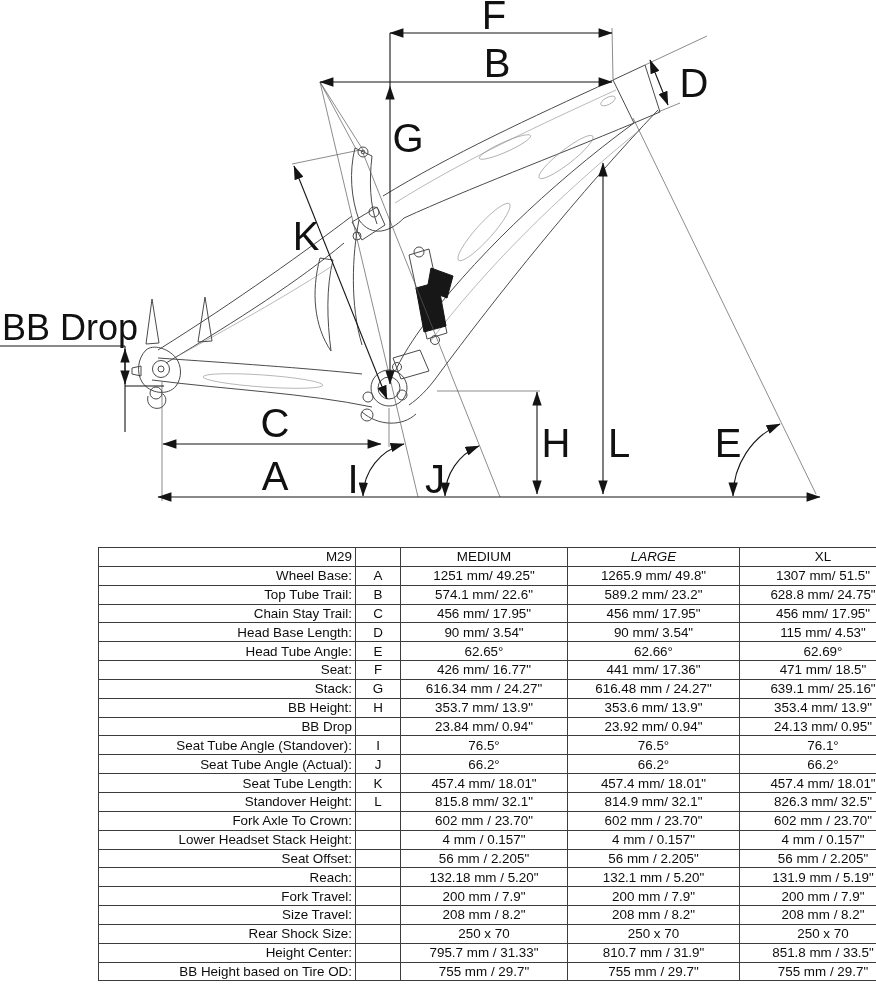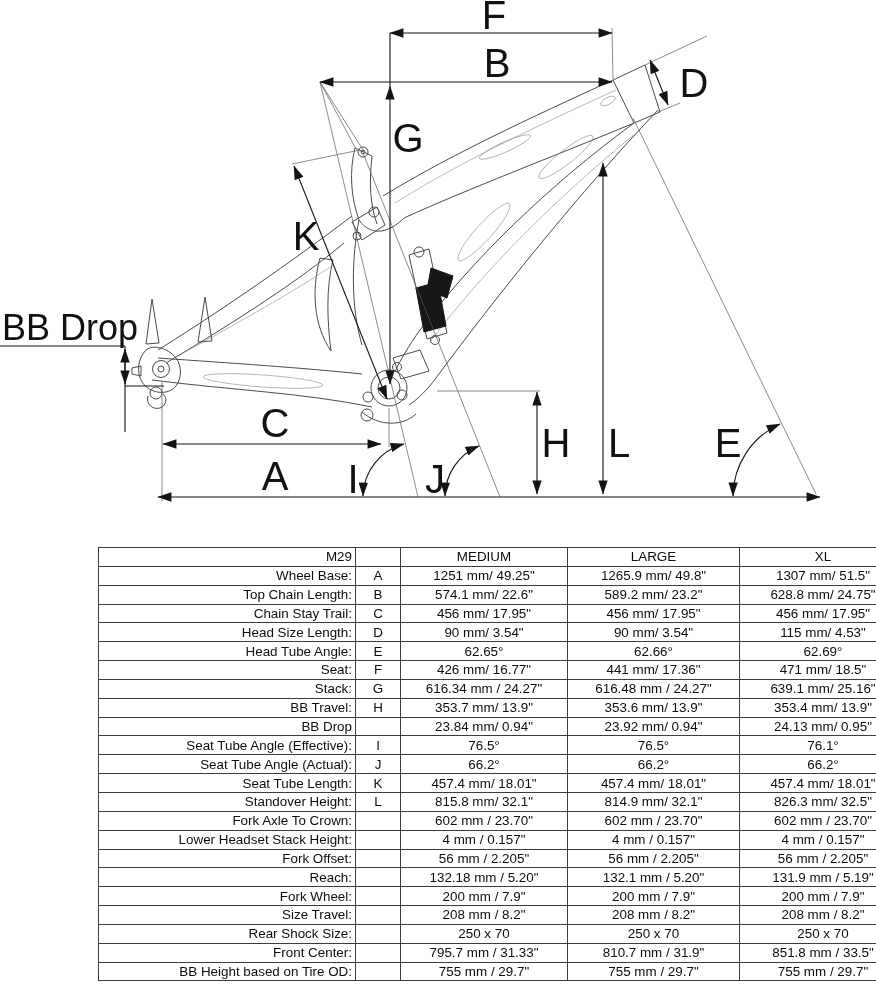--- a/index.html
+++ b/index.html
@@ -15,21 +15,21 @@
   .cons{stroke:#5a5a5a;stroke-width:.7;fill:none;}
   .dark{fill:#171717;stroke:#171717;}
   #tablewrap{position:absolute;left:98px;top:547px;width:783px;}
   table.geo{border-collapse:collapse;table-layout:fixed;width:783px;
             font-size:13.4px;color:#0d0d0d;}
   table.geo td,table.geo th{border:1px solid #3c3c3c;height:17.85px;padding:0 3px;
             overflow:hidden;white-space:nowrap;font-weight:normal;}
   td.lbl,th.lbl{text-align:right;width:250px;}
   td.ltr,th.ltr{text-align:center;width:38px;}
   td.val,th.val{text-align:center;width:160px;}
-  th.val.l{width:165px;}
+  th.val.l{width:165px;font-style:italic;}
 </style>
 </head>
 <body>
 
 <div id="stage">
 
   <svg id="diagram" width="876" height="540" viewBox="0 0 876 540">
     <defs>
       <marker id="ah" viewBox="0 0 12 8" refX="11.5" refY="4" markerWidth="13" markerHeight="8.5" orient="auto-start-reverse">
         <path d="M0,0 L12,4 L0,8 Z" fill="#141414"></path>
@@ -191,35 +191,35 @@
       </thead>
       <tbody>
           <tr>
             <td class="lbl">Wheel Base:</td>
             <td class="ltr">A</td>
             <td class="val">1251 mm/ 49.25"</td>
             <td class="val">1265.9 mm/ 49.8"</td>
             <td class="val">1307 mm/ 51.5"</td>
           </tr>
           <tr>
-            <td class="lbl">Top Chain Length:</td>
+            <td class="lbl">Top Tube Trail:</td>
             <td class="ltr">B</td>
             <td class="val">574.1 mm/ 22.6"</td>
             <td class="val">589.2 mm/ 23.2"</td>
             <td class="val">628.8 mm/ 24.75"</td>
           </tr>
           <tr>
             <td class="lbl">Chain Stay Trail:</td>
             <td class="ltr">C</td>
             <td class="val">456 mm/ 17.95"</td>
             <td class="val">456 mm/ 17.95"</td>
             <td class="val">456 mm/ 17.95"</td>
           </tr>
           <tr>
-            <td class="lbl">Head Size Length:</td>
+            <td class="lbl">Head Base Length:</td>
             <td class="ltr">D</td>
             <td class="val">90 mm/ 3.54"</td>
             <td class="val">90 mm/ 3.54"</td>
             <td class="val">115 mm/ 4.53"</td>
           </tr>
           <tr>
             <td class="lbl">Head Tube Angle:</td>
             <td class="ltr">E</td>
             <td class="val">62.65°</td>
             <td class="val">62.66°</td>
@@ -233,35 +233,35 @@
             <td class="val">471 mm/ 18.5"</td>
           </tr>
           <tr>
             <td class="lbl">Stack:</td>
             <td class="ltr">G</td>
             <td class="val">616.34 mm / 24.27"</td>
             <td class="val">616.48 mm / 24.27"</td>
             <td class="val">639.1 mm/ 25.16"</td>
           </tr>
           <tr>
-            <td class="lbl">BB Travel:</td>
+            <td class="lbl">BB Height:</td>
             <td class="ltr">H</td>
             <td class="val">353.7 mm/ 13.9"</td>
             <td class="val">353.6 mm/ 13.9"</td>
             <td class="val">353.4 mm/ 13.9"</td>
           </tr>
           <tr>
             <td class="lbl">BB Drop</td>
             <td class="ltr"></td>
             <td class="val">23.84 mm/ 0.94"</td>
             <td class="val">23.92 mm/ 0.94"</td>
             <td class="val">24.13 mm/ 0.95"</td>
           </tr>
           <tr>
-            <td class="lbl">Seat Tube Angle (Effective):</td>
+            <td class="lbl">Seat Tube Angle (Standover):</td>
             <td class="ltr">I</td>
             <td class="val">76.5°</td>
             <td class="val">76.5°</td>
             <td class="val">76.1°</td>
           </tr>
           <tr>
             <td class="lbl">Seat Tube Angle (Actual):</td>
             <td class="ltr">J</td>
             <td class="val">66.2°</td>
             <td class="val">66.2°</td>
@@ -289,56 +289,56 @@
             <td class="val">602 mm / 23.70"</td>
           </tr>
           <tr>
             <td class="lbl">Lower Headset Stack Height:</td>
             <td class="ltr"></td>
             <td class="val">4 mm / 0.157"</td>
             <td class="val">4 mm / 0.157"</td>
             <td class="val">4 mm / 0.157"</td>
           </tr>
           <tr>
-            <td class="lbl">Fork Offset:</td>
+            <td class="lbl">Seat Offset:</td>
             <td class="ltr"></td>
             <td class="val">56 mm / 2.205"</td>
             <td class="val">56 mm / 2.205"</td>
             <td class="val">56 mm / 2.205"</td>
           </tr>
           <tr>
             <td class="lbl">Reach:</td>
             <td class="ltr"></td>
             <td class="val">132.18 mm / 5.20"</td>
             <td class="val">132.1 mm / 5.20"</td>
             <td class="val">131.9 mm / 5.19"</td>
           </tr>
           <tr>
-            <td class="lbl">Fork Wheel:</td>
+            <td class="lbl">Fork Travel:</td>
             <td class="ltr"></td>
             <td class="val">200 mm / 7.9"</td>
             <td class="val">200 mm / 7.9"</td>
             <td class="val">200 mm / 7.9"</td>
           </tr>
           <tr>
             <td class="lbl">Size Travel:</td>
             <td class="ltr"></td>
             <td class="val">208 mm / 8.2"</td>
             <td class="val">208 mm / 8.2"</td>
             <td class="val">208 mm / 8.2"</td>
           </tr>
           <tr>
             <td class="lbl">Rear Shock Size:</td>
             <td class="ltr"></td>
             <td class="val">250 x 70</td>
             <td class="val">250 x 70</td>
             <td class="val">250 x 70</td>
           </tr>
           <tr>
-            <td class="lbl">Front Center:</td>
+            <td class="lbl">Height Center:</td>
             <td class="ltr"></td>
             <td class="val">795.7 mm / 31.33"</td>
             <td class="val">810.7 mm / 31.9"</td>
             <td class="val">851.8 mm / 33.5"</td>
           </tr>
           <tr>
             <td class="lbl">BB Height based on Tire OD:</td>
             <td class="ltr"></td>
             <td class="val">755 mm / 29.7"</td>
             <td class="val">755 mm / 29.7"</td>

